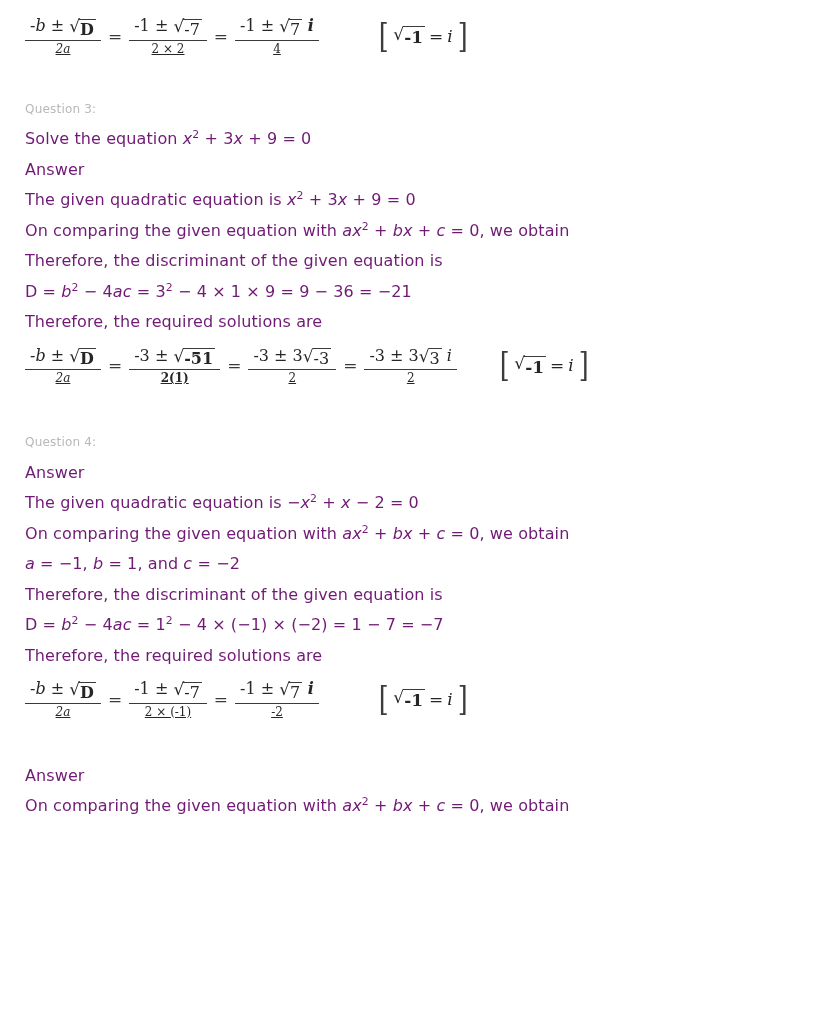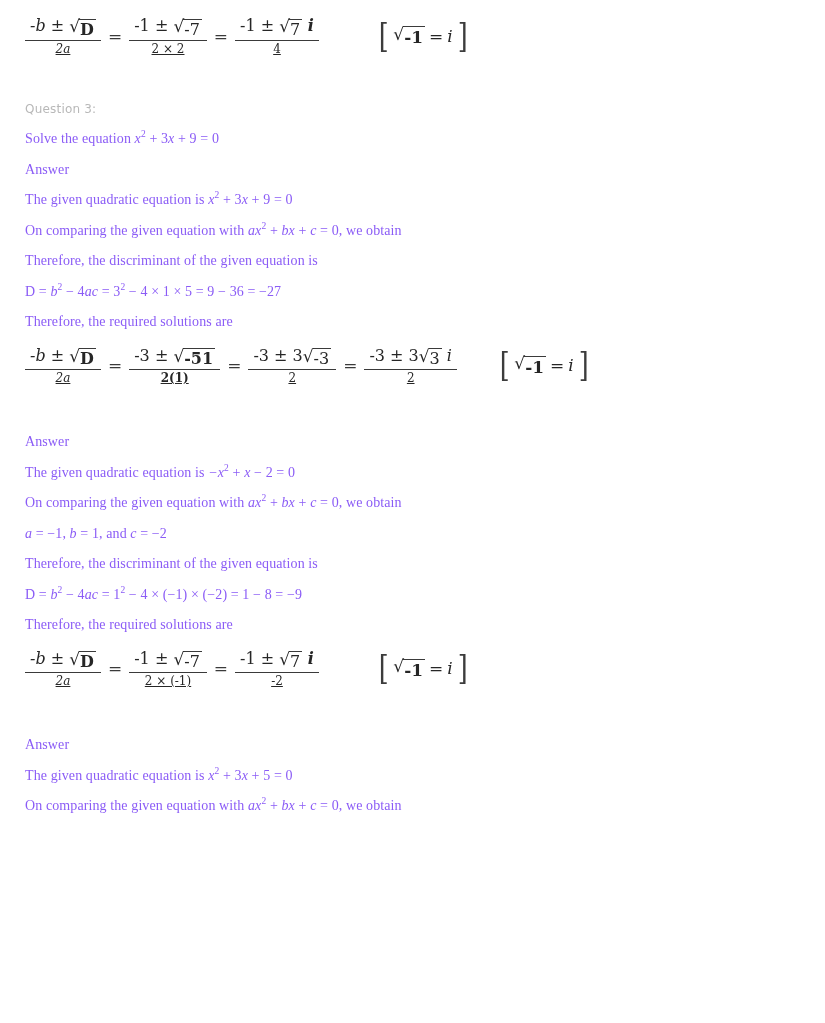--- a/index.html
+++ b/index.html
@@ -23,26 +23,25 @@
     box-sizing: border-box;
     position: relative;
   }
   .content {
     padding-left: 25px;
     padding-right: 20px;
   }
 
   
   .line {
-    font-size: 14px;
+    font-size: 16px;
     line-height: 30.5px;
-    color: #8b5cf6;
+    color: #701a75;
     white-space: nowrap;
     letter-spacing: 0.1px;
-    font-family: Liberation Serif, serif;
   }
   .q-head {
     font-size: 12px;
     line-height: 30.5px;
     color: #b8b8b8;
     letter-spacing: 0.2px;
     white-space: nowrap;
   }
   .spacer-block { height: 30px; }
 
@@ -192,21 +191,21 @@
     </div>
 
     <div class="spacer-block" style="height:38px"></div>
 
     <div class="q-head">Question 3:</div>
     <div class="line"><span>Solve the equation </span><i class="var">x</i><sup class="sqr">2</sup><span> + 3</span><i class="var">x</i><span> + 9 = 0</span></div>
     <div class="line">Answer</div>
     <div class="line"><span>The given quadratic equation is </span><i class="var">x</i><sup class="sqr">2</sup><span> + 3</span><i class="var">x</i><span> + 9 = 0</span></div>
     <div class="line"><span>On comparing the given equation with </span><i class="var">a</i><i class="var">x</i><sup class="sqr">2</sup><span> + </span><i class="var">b</i><i class="var">x</i><span> + </span><i class="var">c</i><span> = 0, we obtain</span></div>
     <div class="line">Therefore, the discriminant of the given equation is</div>
-    <div class="line"><span>D = </span><i class="var">b</i><sup class="sqr">2</sup><span> − 4</span><i class="var">ac</i><span> = 3</span><sup class="sqr">2</sup><span> − 4 × 1 × 5 = 9 − 36 = −27</span></div>
+    <div class="line"><span>D = </span><i class="var">b</i><sup class="sqr">2</sup><span> − 4</span><i class="var">ac</i><span> = 3</span><sup class="sqr">2</sup><span> − 4 × 1 × 9 = 9 − 36 = −21</span></div>
     <div class="line">Therefore, the required solutions are</div>
 
     <div style="height:8px"></div>
     <div class="formula-row">
       <div class="formula-main">
         <span class="frac">
           <span class="num">
             <span class="it">-b ± </span><span class="rad">
                 <span class="sign">√</span>
                 <span class="body bd">D</span>
@@ -254,26 +253,27 @@
             </span>
           <span style="padding:0 4px">=</span>
           <span class="it">i</span>
         </span>
         <span class="brk">]</span>
       </div>
     </div>
 
     <div class="spacer-block" style="height:42px"></div>
 
+    <div class="q-head">Question 4:</div>
     <div class="line">Answer</div>
     <div class="line"><span>The given quadratic equation is </span><i class="var">−x</i><sup class="sqr">2</sup><span> + </span><i class="var">x</i><span> − 2 = 0</span></div>
     <div class="line"><span>On comparing the given equation with </span><i class="var">a</i><i class="var">x</i><sup class="sqr">2</sup><span> + </span><i class="var">b</i><i class="var">x</i><span> + </span><i class="var">c</i><span> = 0, we obtain</span></div>
     <div class="line"><i class="var">a</i><span> = −1, </span><i class="var">b</i><span> = 1, and </span><i class="var">c</i><span> = −2</span></div>
     <div class="line">Therefore, the discriminant of the given equation is</div>
-    <div class="line"><span>D = </span><i class="var">b</i><sup class="sqr">2</sup><span> − 4</span><i class="var">ac</i><span> = 1</span><sup class="sqr">2</sup><span> − 4 × (−1) × (−2) = 1 − 8 = −9</span></div>
+    <div class="line"><span>D = </span><i class="var">b</i><sup class="sqr">2</sup><span> − 4</span><i class="var">ac</i><span> = 1</span><sup class="sqr">2</sup><span> − 4 × (−1) × (−2) = 1 − 7 = −7</span></div>
     <div class="line">Therefore, the required solutions are</div>
 
     <div style="height:8px"></div>
     <div class="formula-row">
       <div class="formula-main">
         <span class="frac">
           <span class="num">
             <span class="it">-b ± </span><span class="rad">
                 <span class="sign">√</span>
                 <span class="body bd">D</span>
@@ -312,17 +312,16 @@
           <span style="padding:0 4px">=</span>
           <span class="it">i</span>
         </span>
         <span class="brk">]</span>
       </div>
     </div>
 
     <div class="spacer-block" style="height:42px"></div>
 
     <div class="line">Answer</div>
-    <div class="line"><span>The given quadratic equation is </span><i class="var">x</i><sup class="sqr">2</sup><span> + 3</span><i class="var">x</i><span> + 5 = 0</span></div>
     <div class="line"><span>On comparing the given equation with </span><i class="var">a</i><i class="var">x</i><sup class="sqr">2</sup><span> + </span><i class="var">b</i><i class="var">x</i><span> + </span><i class="var">c</i><span> = 0, we obtain</span></div>
 
   </div>
 </div>
 
 </body></html>

